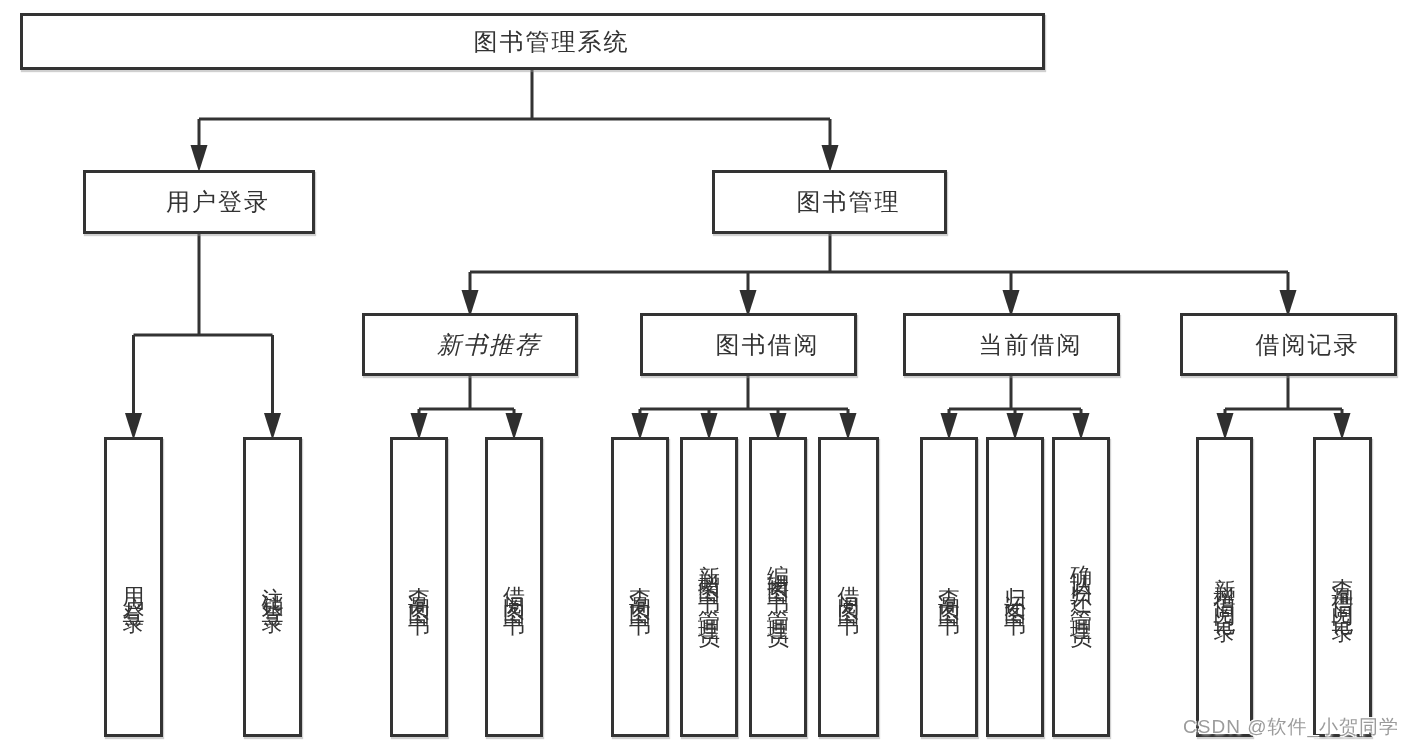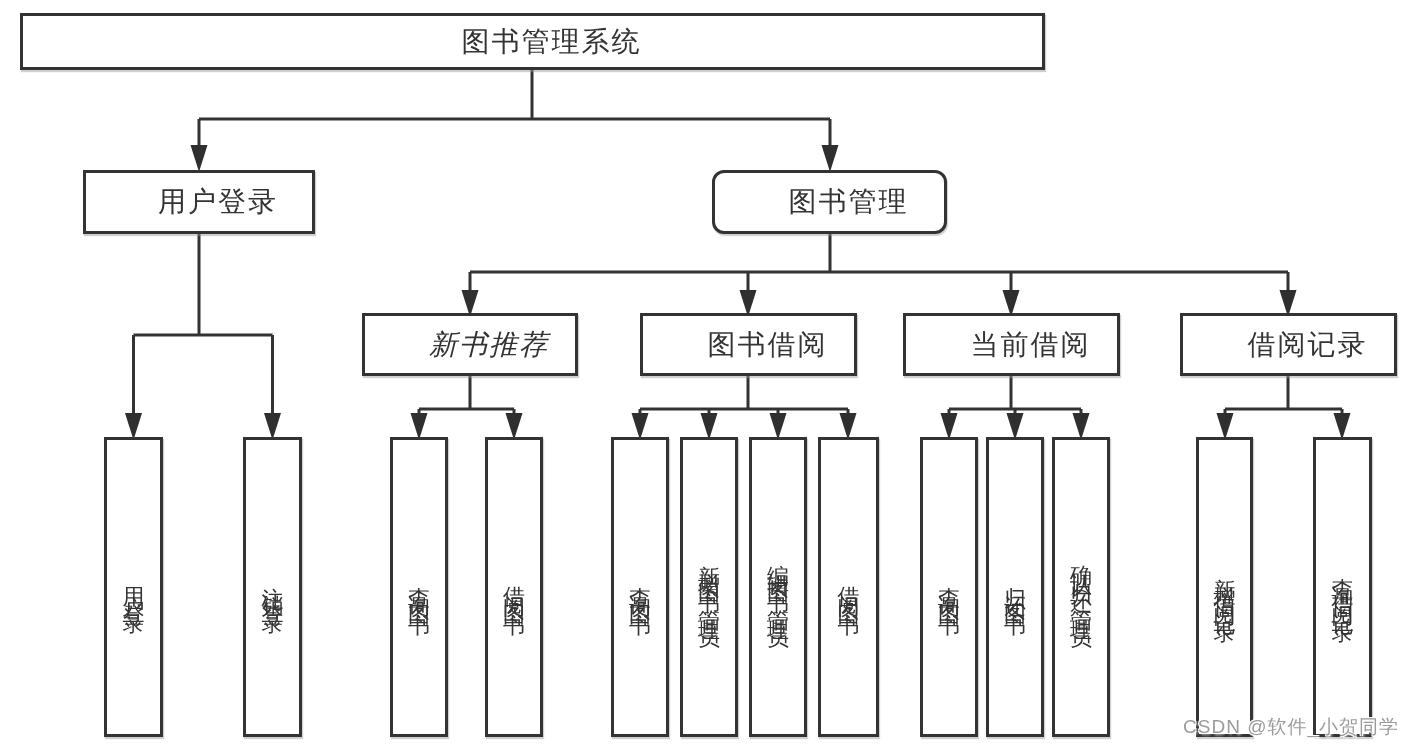--- a/index.html
+++ b/index.html
@@ -17,36 +17,36 @@
     border:3px solid #333333;
     background:#ffffff;
     color:#333333;
     display:flex;
     align-items:center;
     justify-content:center;
     z-index:2;
     box-shadow:1px 2px 1px rgba(150,150,150,0.45);
   }
   .hlabel{
-    font-size:28px;
+    font-size:24px;
     letter-spacing:2px;
     white-space:nowrap;
     padding-left:38px;
   }
   .leaf{
     writing-mode:vertical-rl;
     text-orientation:mixed;
     font-size:22px;
     letter-spacing:9px;
     line-height:1.1;
   }
   
   .n-root{left:20px;top:13px;width:1025px;height:57px;}
   .n-login{left:83px;top:170px;width:232px;height:64px;}
-  .n-mgmt{left:712px;top:170px;width:235px;height:64px;border-radius:12px;}
+  .n-mgmt{left:712px;top:170px;width:235px;height:64px;}
   .n-g1{left:362px;top:313px;width:216px;height:63px;font-style:italic;}
   .n-g2{left:640px;top:313px;width:217px;height:63px;}
   .n-g3{left:903px;top:313px;width:217px;height:63px;}
   .n-g4{left:1180px;top:313px;width:217px;height:63px;}
   .lf{top:437px;height:300px;}
   .l-a1{left:104px;width:59px;}
   .l-a2{left:243px;width:59px;}
   .l-b1{left:390px;width:58px;}
   .l-b2{left:485px;width:58px;}
   .l-c1{left:611px;width:58px;}

